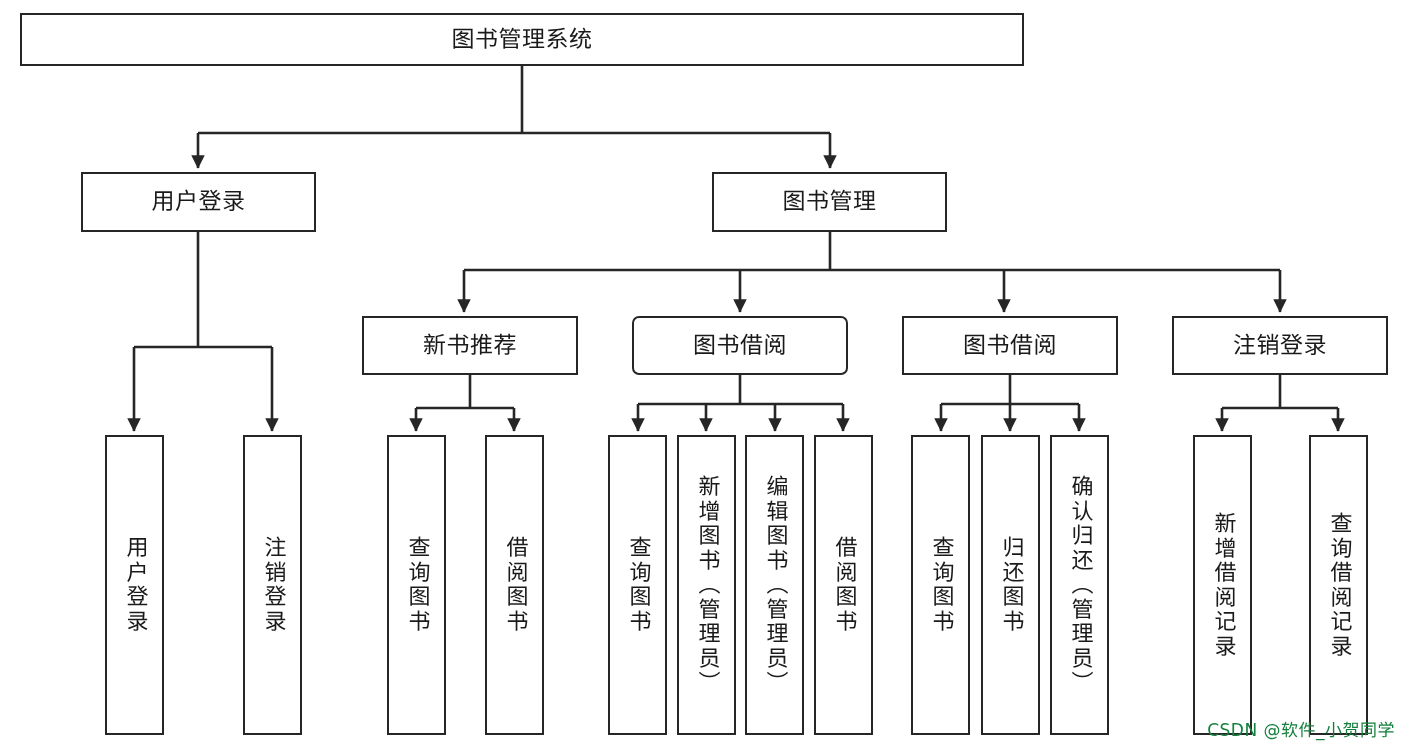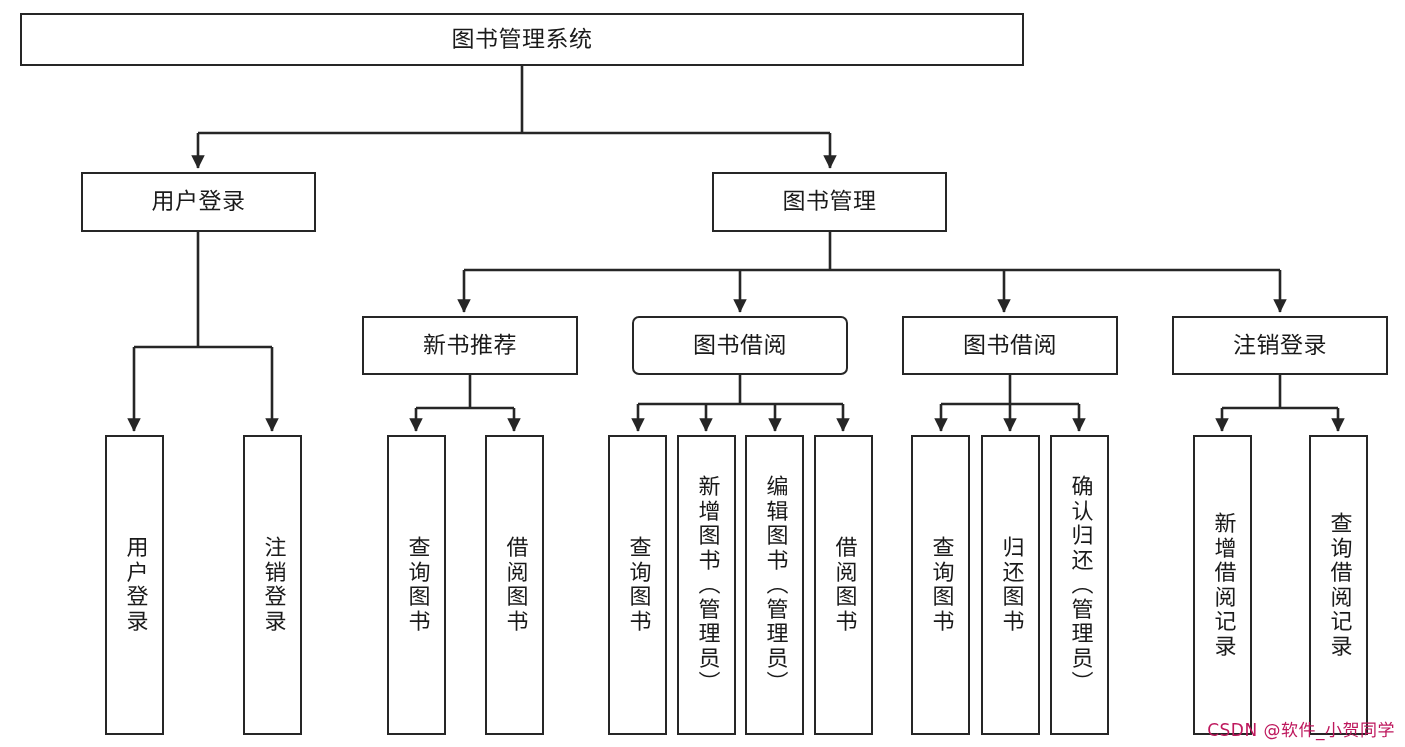--- a/index.html
+++ b/index.html
@@ -55,21 +55,21 @@
     text-orientation: upright;
     font-size: 22px;
     letter-spacing: 2.5px;
     line-height: 1;
   }
   .watermark {
     position: absolute;
     right: 10px;
     bottom: 6px;
     font-size: 17px;
-    color: #be185d;
+    color: #15803d;
     z-index: 6;
     white-space: nowrap;
     letter-spacing: 0.5px;
     font-family: "DejaVu Sans", "Liberation Sans", sans-serif;
   }
 </style>
 </head>
 <body>
 
 <div id="diagram-root">

